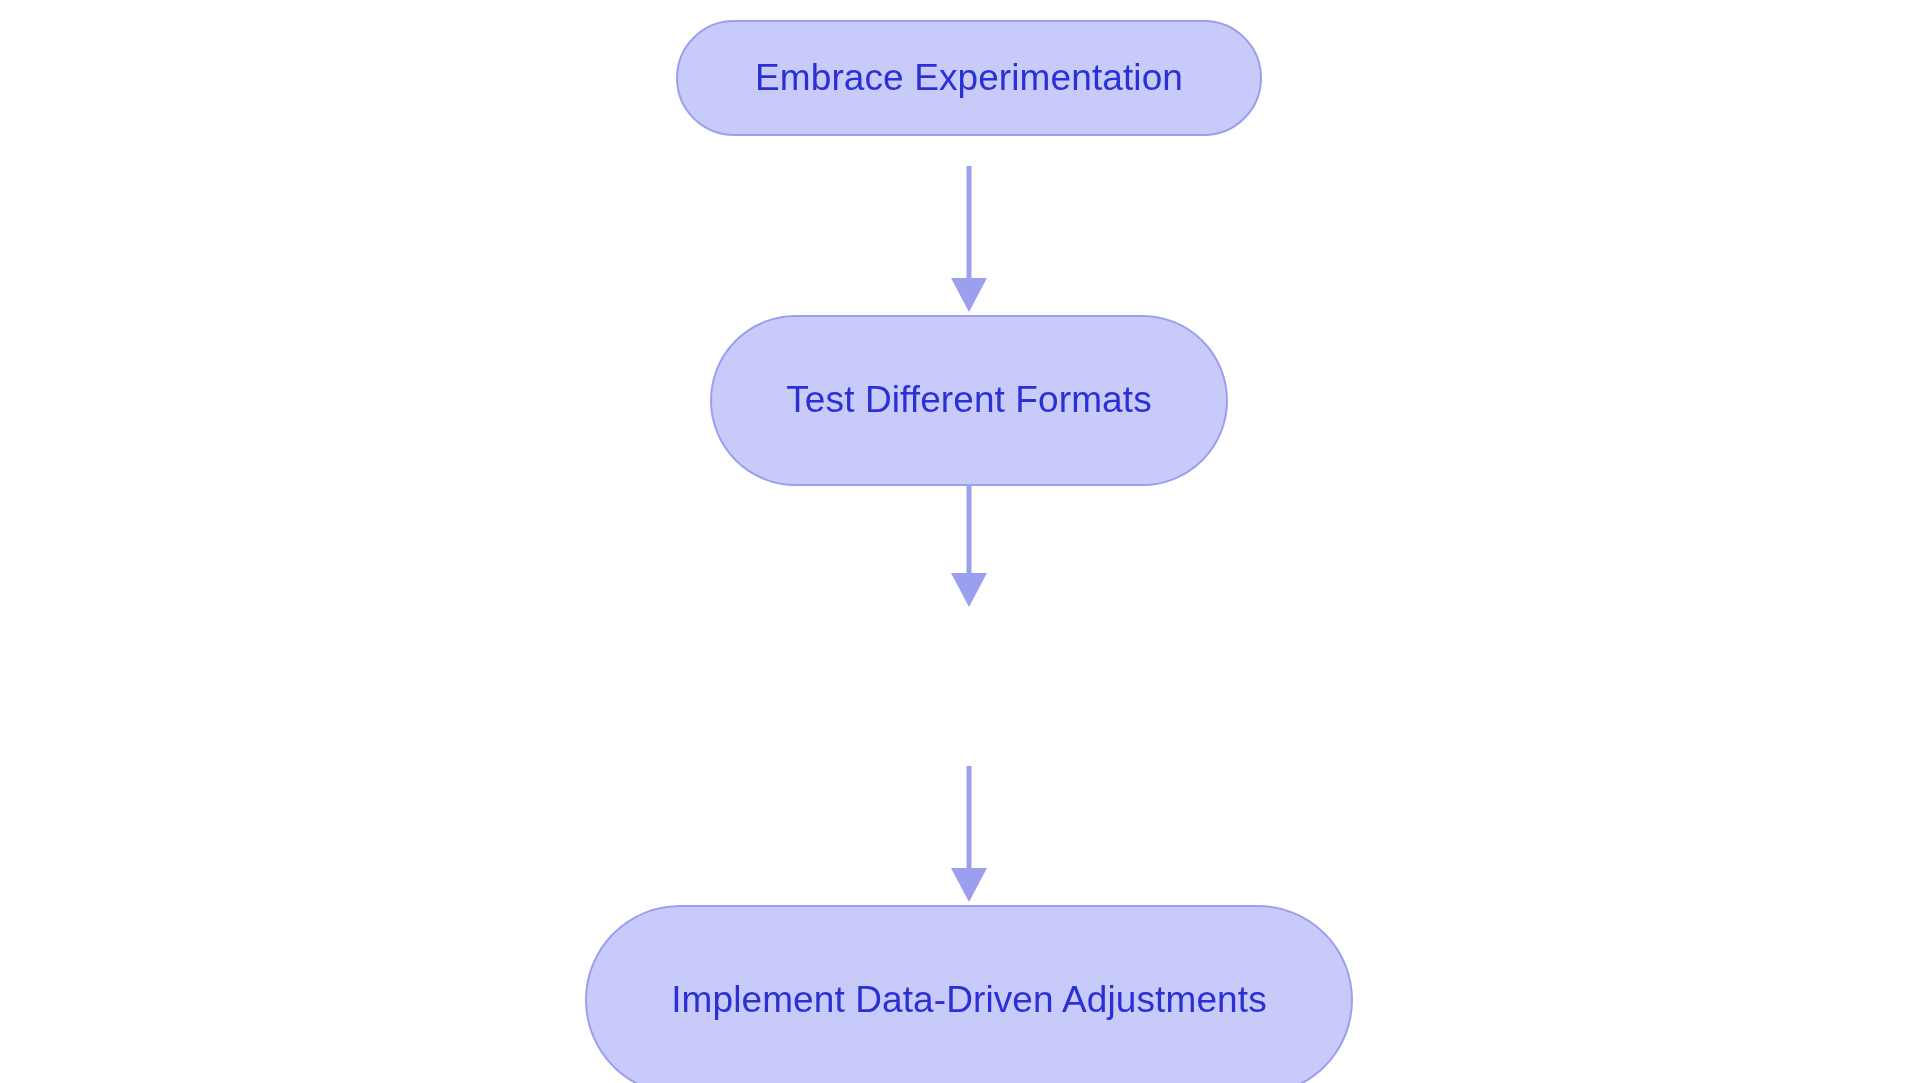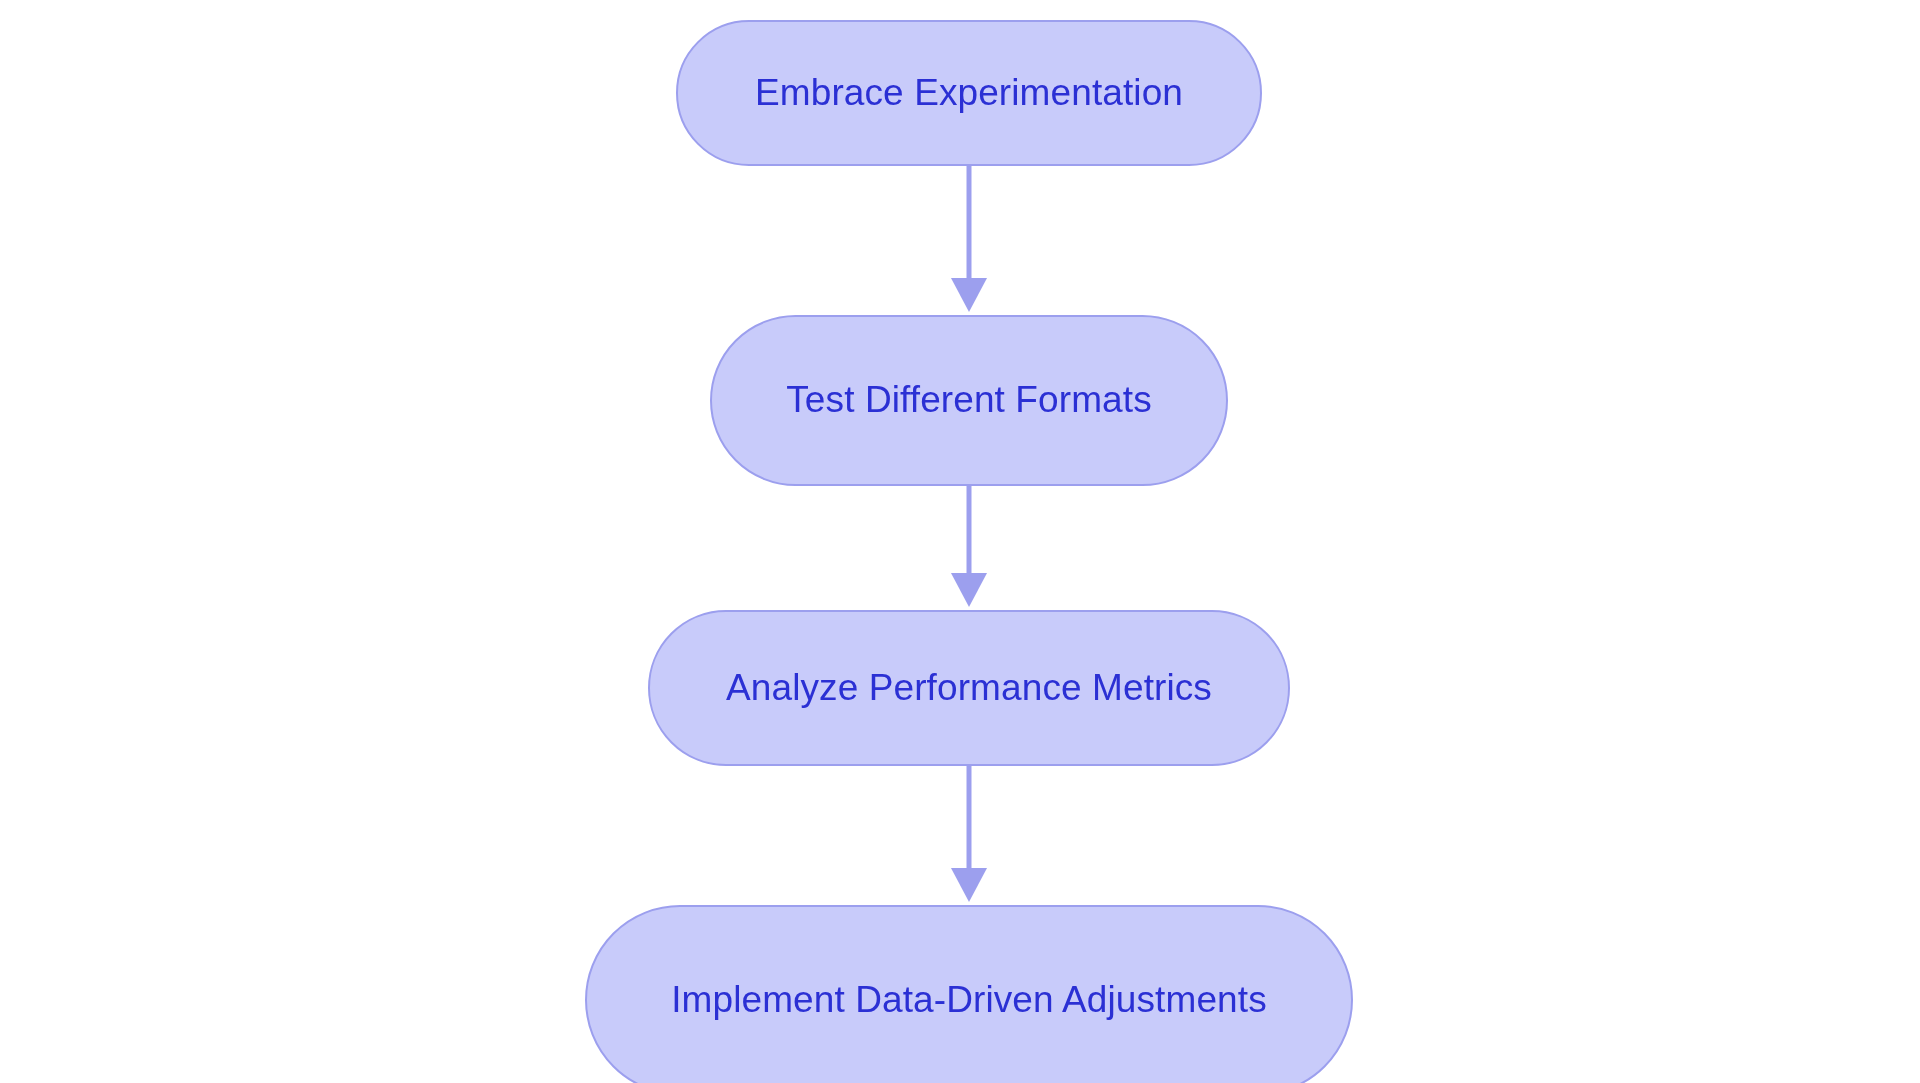--- a/index.html
+++ b/index.html
@@ -37,21 +37,21 @@
     line-height: 1.1;
     font-weight: 400;
   }
 
   
   .node-1 {
     position: absolute;
     left: 676px;
     top: 20px;
     width: 586px;
-    height: 146px;
+    height: 116px;
     font-size: 37px;
   }
   
   .node-2 {
     position: absolute;
     left: 710px;
     top: 315px;
     width: 518px;
     height: 171px;
     font-size: 37px;
@@ -116,21 +116,18 @@
   </svg>
 
   <div class="node node-1">
     <span class="node-label">Embrace Experimentation</span>
   </div>
 
   <div class="node node-2">
     <span class="node-label">Test Different Formats</span>
   </div>
 
-  <div class="node node-3">
-    <span class="node-label">Analyze Performance Metrics</span>
-  </div>
 
   <div class="node node-4">
     <span class="node-label">Implement Data-Driven Adjustments</span>
   </div>
 
 </div>
 
 </body></html>

